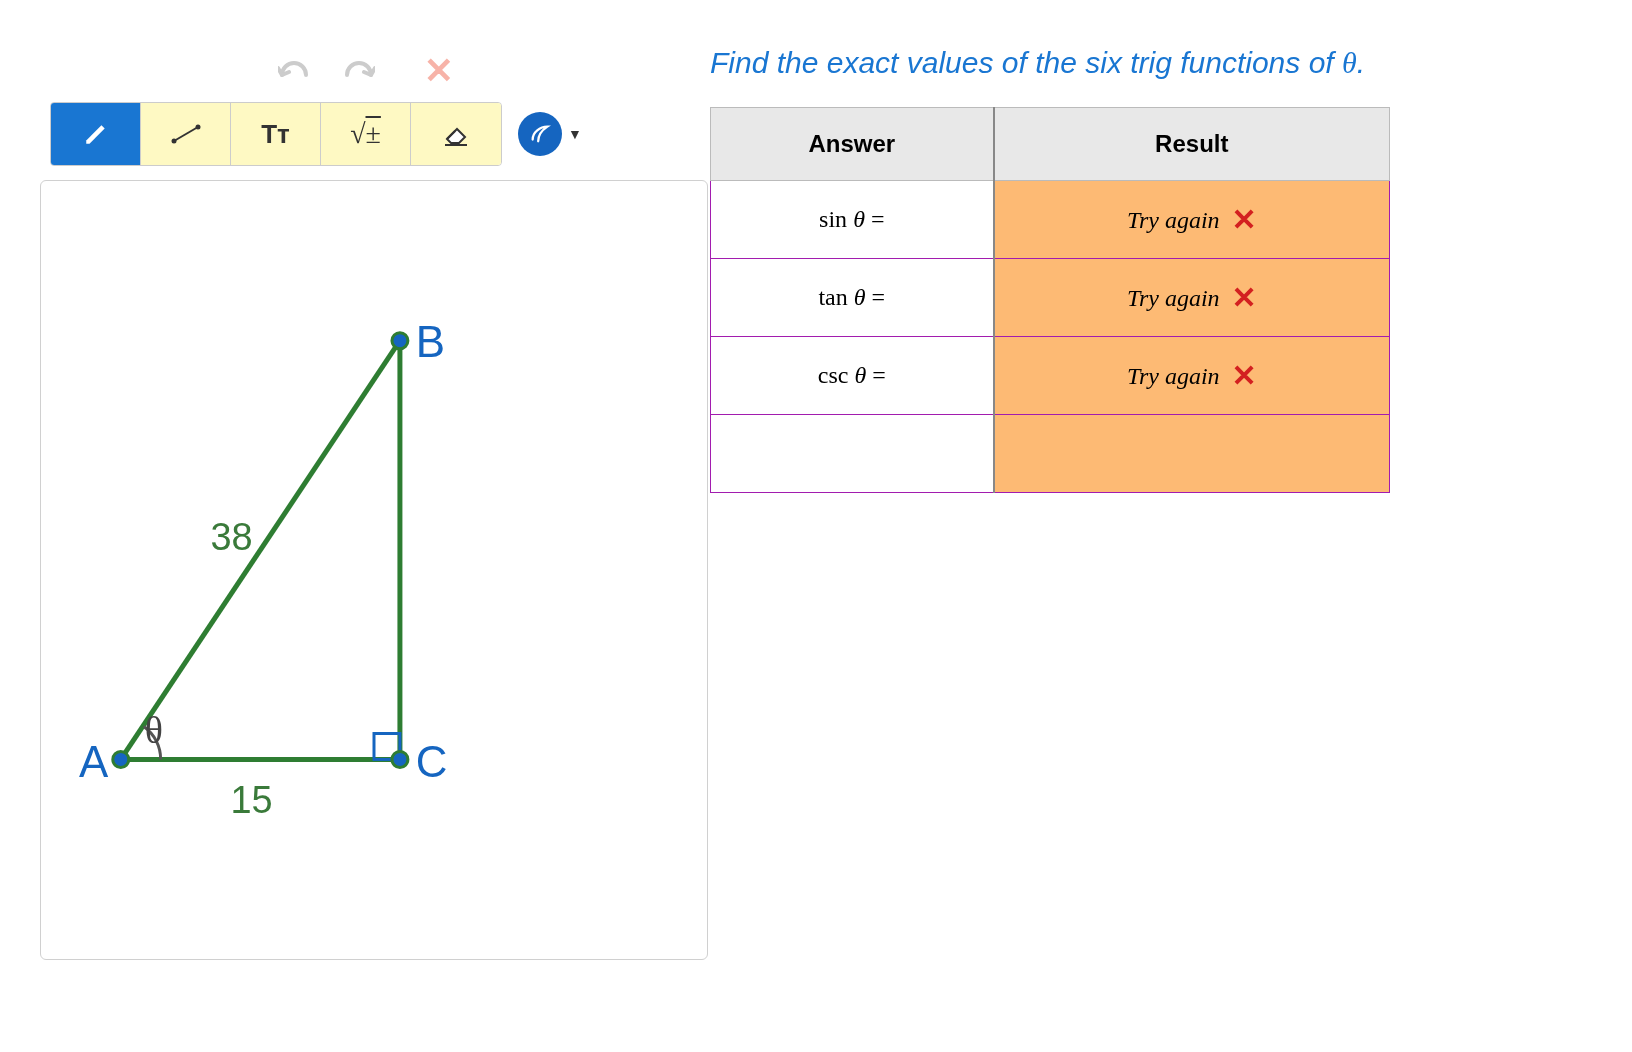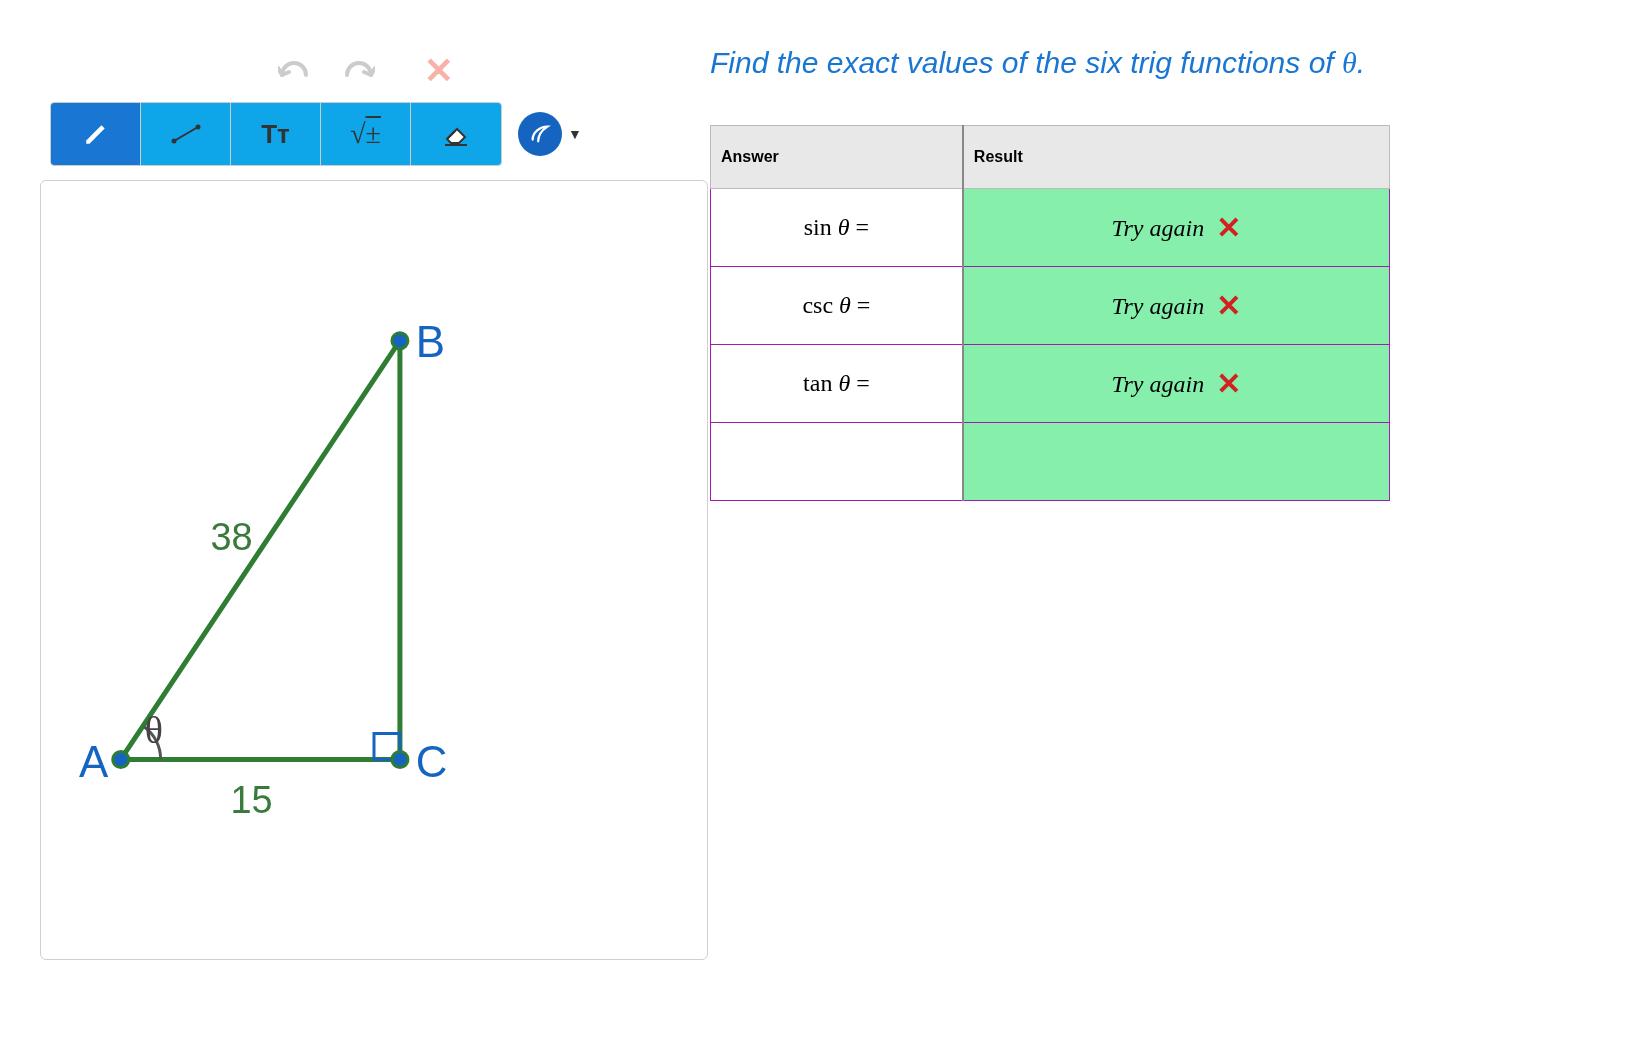--- a/index.html
+++ b/index.html
@@ -51,21 +51,21 @@
     overflow: hidden;
   }
   .tb-btn {
     width: 90px;
     height: 62px;
     display: flex;
     align-items: center;
     justify-content: center;
     font-size: 24px;
     color: #333;
-    background: #0ea5e9;
+    background: #fef9c3;
     border-right: 1px solid #ccc;
     cursor: pointer;
   }
   .tb-btn:last-child { border-right: none; }
   .tb-btn.active { background: #1976d2; color: #fff; }
   .tb-btn svg { display: block; }
   .ink-btn {
     width: 44px;
     height: 44px;
     border-radius: 50%;
@@ -113,53 +113,53 @@
     position: absolute;
     left: 710px;
     top: 40px;
     width: 680px;
   }
   .instruction {
     color: #1976d2;
     font-style: italic;
     font-size: 30px;
     line-height: 1.5;
-    margin-bottom: 40px;
+    margin-bottom: 22px;
     font-family: "Helvetica Neue", Arial, sans-serif;
   }
   .instruction .theta {
     font-family: "Times New Roman", serif;
     font-style: italic;
   }
   .answer-table {
     width: 100%;
     border-collapse: collapse;
     border: 1px solid #bbb;
   }
   .answer-table th {
     background: #e8e8e8;
     font-weight: 600;
-    font-size: 16px;
+    font-size: 24px;
     padding: 22px 10px;
     border: 1px solid #bbb;
-    text-align: left;
+    text-align: center;
   }
   .answer-table td {
     border: 1px solid #a21caf;
     padding: 20px 10px;
     text-align: center;
     font-size: 24px;
     height: 78px;
   }
   .answer-table td.answer-cell {
     background: #fff;
     font-family: "Times New Roman", serif;
   }
   .answer-table td.result-cell {
-    background: #86efac;
+    background: #fdba74;
     font-style: italic;
     font-family: "Times New Roman", serif;
   }
   .result-cell .x-mark {
     font-style: normal;
     font-weight: 900;
     color: #d32020;
     font-family: Arial, sans-serif;
     font-size: 30px;
     margin-left: 6px;
@@ -262,25 +262,25 @@
         <th>Answer</th>
         <th class="divider-col">Result</th>
       </tr>
     </thead>
     <tbody>
       <tr>
         <td class="answer-cell"><span class="fn">sin</span> <span class="ital">θ</span><span> =</span></td>
         <td class="result-cell divider-col"><span>Try again</span> <span class="x-mark">✕</span></td>
       </tr>
       <tr>
+        <td class="answer-cell"><span class="fn">tan</span> <span class="ital">θ</span><span> =</span></td>
+        <td class="result-cell divider-col"><span>Try again</span> <span class="x-mark">✕</span></td>
+      </tr>
+      <tr>
         <td class="answer-cell"><span class="fn">csc</span> <span class="ital">θ</span><span> =</span></td>
-        <td class="result-cell divider-col"><span>Try again</span> <span class="x-mark">✕</span></td>
-      </tr>
-      <tr>
-        <td class="answer-cell"><span class="fn">tan</span> <span class="ital">θ</span><span> =</span></td>
         <td class="result-cell divider-col"><span>Try again</span> <span class="x-mark">✕</span></td>
       </tr>
       <tr>
         <td class="answer-cell"></td>
         <td class="result-cell divider-col"></td>
       </tr>
     </tbody>
   </table>
 </div>
 

